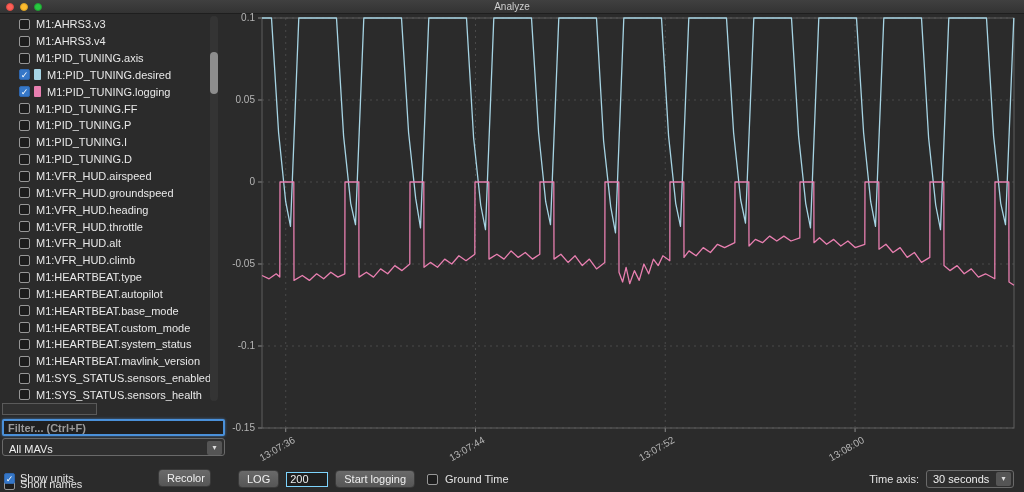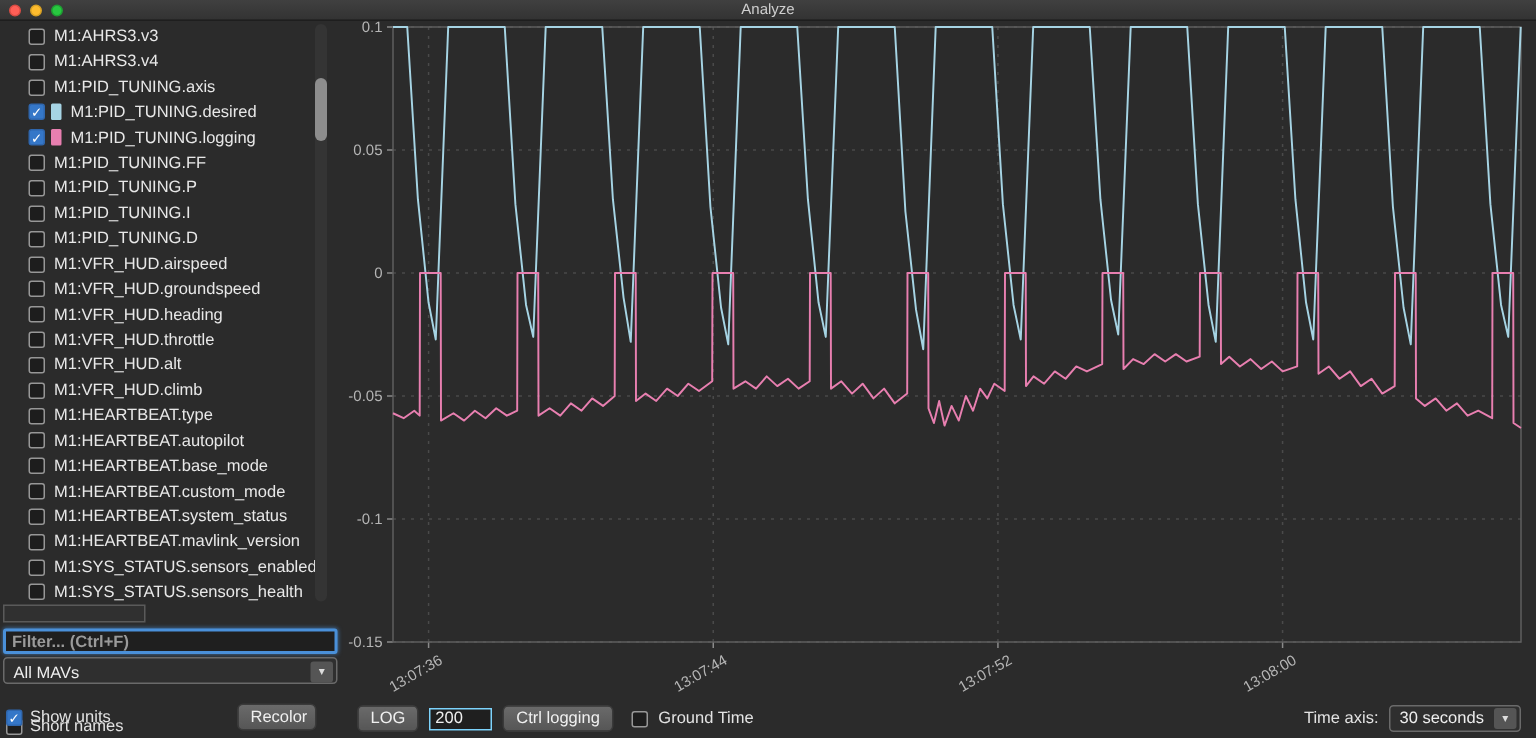--- a/index.html
+++ b/index.html
@@ -235,21 +235,21 @@
         <line x1="623.0599369085173" y1="414" x2="623.0599369085173" y2="418" class="tickmark"></line>
         <text class="xtick" text-anchor="end" transform="translate(633.0599369085173,428) rotate(-30)">13:08:00</text>
         <rect x="30" y="4" width="752" height="410" class="plot-border"></rect>
         <polyline points="30.0,4.0 39.5,4.0 46.6,118.8 53.7,187.7 58.5,212.3 66.8,4.0 104.5,4.0 111.6,122.1 118.7,189.3 123.5,210.6 131.8,4.0 169.5,4.0 176.6,118.8 183.7,184.4 188.5,213.9 196.8,4.0 234.5,4.0 241.6,123.7 248.7,191.0 253.5,215.6 261.8,4.0 299.5,4.0 306.6,118.8 313.7,187.7 318.5,210.6 326.8,4.0 364.5,4.0 371.6,127.0 378.7,192.6 383.5,218.8 391.8,4.0 429.5,4.0 436.6,122.1 443.7,189.3 448.5,212.3 456.8,4.0 494.5,4.0 501.6,118.8 508.7,186.0 513.5,209.0 521.8,4.0 559.5,4.0 566.6,122.1 573.7,189.3 578.5,213.9 586.8,4.0 624.5,4.0 631.6,118.8 638.7,187.7 643.5,212.3 651.8,4.0 689.5,4.0 696.6,123.7 703.7,191.0 708.5,215.6 716.8,4.0 754.5,4.0 761.6,122.1 768.7,189.3 773.5,210.6 781.8,4.0" fill="none" stroke="#a6d4e4" stroke-width="1.3" stroke-linejoin="round"></polyline>
         <polyline points="30.0,261.5 37.1,264.8 44.2,259.8 47.8,263.1 48.0,168.0 61.8,168.0 62.0,266.4 70.3,261.5 77.4,266.4 84.6,259.8 91.7,264.8 98.8,258.2 105.9,263.1 112.8,259.8 113.0,168.0 126.8,168.0 127.0,263.1 134.4,258.2 141.5,263.1 148.6,254.9 155.7,259.8 162.8,251.6 170.0,256.6 177.8,250.0 178.0,168.0 191.8,168.0 192.0,253.3 198.4,248.4 205.5,253.3 212.7,245.1 219.8,250.0 226.9,241.8 234.0,246.7 242.8,240.2 243.0,168.0 256.8,168.0 257.0,245.1 264.9,240.2 272.0,245.1 279.1,236.9 286.2,243.4 293.3,238.5 300.4,245.1 307.8,240.2 308.0,168.0 321.8,168.0 322.0,245.1 328.9,240.2 336.0,248.4 343.1,241.8 350.3,251.6 357.4,245.1 364.5,254.9 372.8,248.4 373.0,168.0 386.8,168.0 387.0,258.2 390.6,268.0 394.1,253.3 397.7,269.7 402.4,256.6 407.2,266.4 411.9,250.0 416.7,259.8 421.4,245.1 426.2,251.6 430.9,241.8 437.8,246.7 438.0,168.0 451.8,168.0 452.0,243.4 457.0,236.9 464.1,241.8 471.2,233.6 478.4,238.5 485.5,230.3 492.6,233.6 502.8,228.7 503.0,168.0 516.8,168.0 517.0,232.0 523.4,225.4 530.5,228.7 537.7,222.1 544.8,227.0 551.9,222.1 559.0,227.0 567.8,223.8 568.0,168.0 581.8,168.0 582.0,228.7 587.5,223.8 594.6,230.3 601.7,225.4 608.8,232.0 615.9,227.0 623.1,233.6 632.8,230.3 633.0,168.0 646.8,168.0 647.0,235.2 653.9,230.3 661.0,238.5 668.1,233.6 675.2,243.4 682.4,238.5 689.5,248.4 697.8,243.4 698.0,168.0 711.8,168.0 712.0,251.6 717.9,256.6 725.1,251.6 732.2,259.8 739.3,254.9 746.4,263.1 753.5,259.8 762.8,264.8 763.0,168.0 776.8,168.0 777.0,268.0 782.0,271.3" fill="none" stroke="#e87fb0" stroke-width="1.3" stroke-linejoin="round"></polyline>
       </svg>
 
     <div class="bottom-bar">
       <button class="btn">LOG</button>
       <input class="count-input" value="200" style="">
-      <button class="btn">Ctrl logging</button>
+      <button class="btn">Start logging</button>
       <span class="cb" id="cb-ground-time"></span>
       <span class="bb-label">Ground Time</span>
       <div class="spacer"></div>
       <span class="bb-label">Time axis:</span>
       <div class="time-select">
         <span>30 seconds</span>
         <span class="arrow-box">▾</span>
       </div>
     </div>
   </div>

